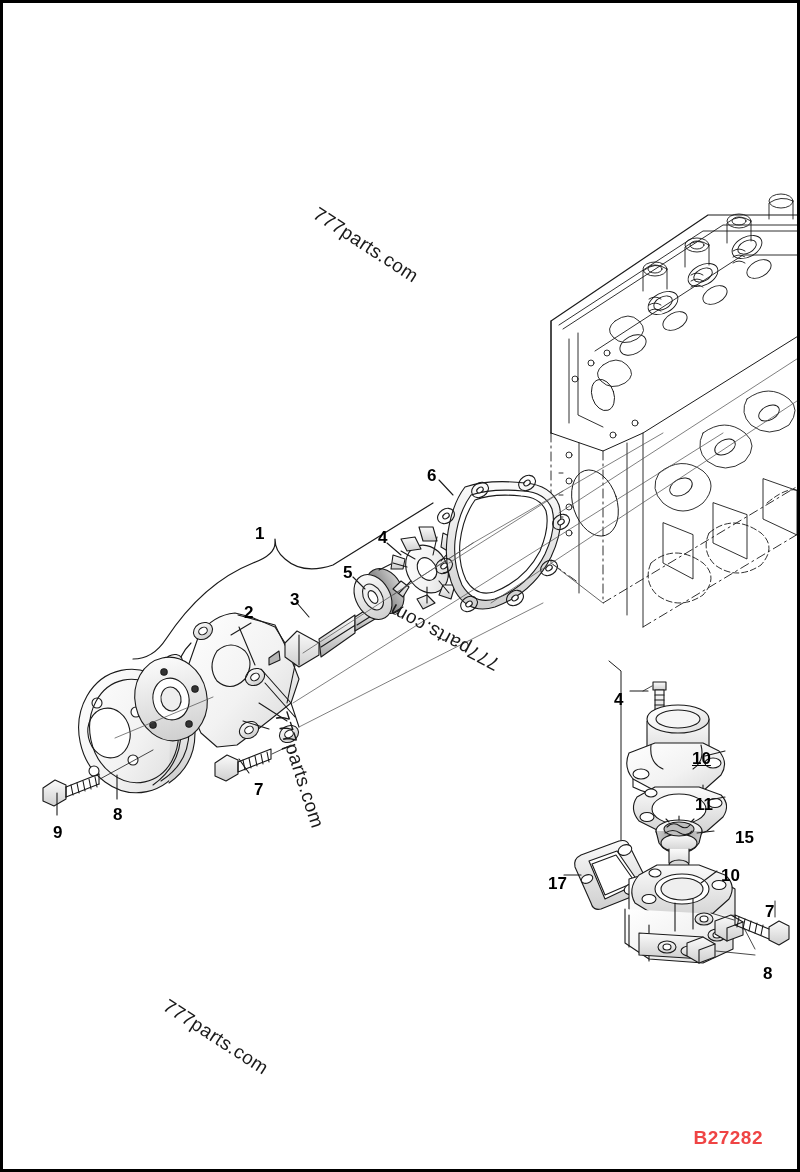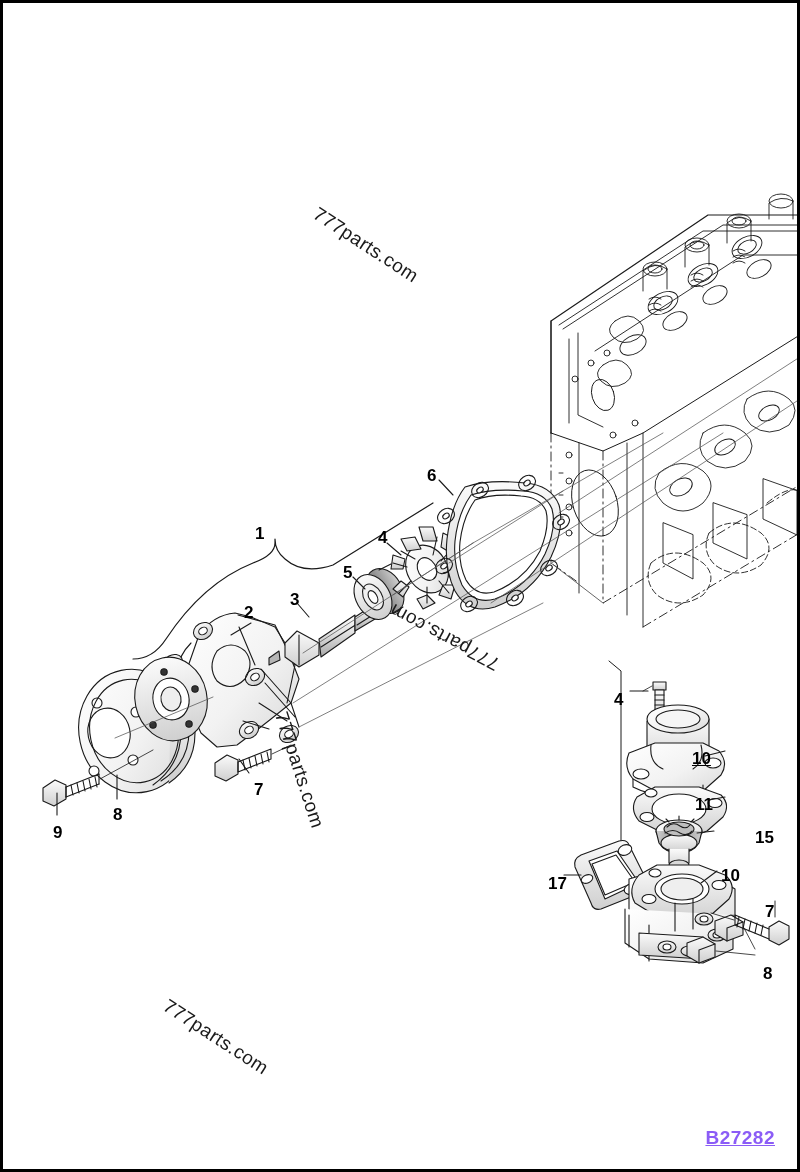--- a/index.html
+++ b/index.html
@@ -5,22 +5,22 @@
   html,body{margin:0;padding:0;background:#fff;}
   body{font-family:"Liberation Sans",sans-serif;}
   #page{position:relative;width:800px;height:1172px;background:#ffffff;
         border:3px solid #000;box-sizing:border-box;overflow:hidden;}
   #canvas{position:absolute;left:0;top:0;width:800px;height:1172px;}
   .wm{position:absolute;font-family:"Liberation Sans",sans-serif;
       font-size:19px;color:#1a1a1a;white-space:nowrap;font-weight:400;
       letter-spacing:.5px;}
   .lbl{position:absolute;font-family:"Liberation Sans",sans-serif;
        font-weight:bold;font-size:17px;color:#000;line-height:1;}
-  #diagcode{position:absolute;right:22px;bottom:22px;font-weight:bold;
-            font-size:19px;letter-spacing:.5px;color:#8b5cf6;text-decoration:underline;}
+  #diagcode{position:absolute;right:34px;bottom:22px;font-weight:bold;
+            font-size:19px;letter-spacing:.5px;color:#ef4444;}
 </style>
 </head>
 <body>
 
 <div id="page">
 
   <svg id="canvas" viewBox="0 0 800 1172">
     <defs>
       <linearGradient id="gMetal" x1="0" y1="0" x2="1" y2="1">
         <stop offset="0%" stop-color="#ffffff"></stop>
@@ -394,20 +394,20 @@
       <div class="lbl" style="left: 340px; top: 561px;">5</div>
       <div class="lbl" style="left: 424px; top: 464px;">6</div>
       <div class="lbl" style="left: 251px; top: 778px;">7</div>
       <div class="lbl" style="left: 110px; top: 803px;">8</div>
       <div class="lbl" style="left: 50px; top: 821px;">9</div>
       <div class="lbl" style="left: 689px; top: 747px; text-decoration: underline;">10</div>
       <div class="lbl" style="left: 692px; top: 793px;">11</div>
       <div class="lbl" style="left: 611px; top: 688px;">4</div>
       <div class="lbl" style="left: 718px; top: 864px;">10</div>
       <div class="lbl" style="left: 760px; top: 962px;">8</div>
-      <div class="lbl" style="left: 752px; top: 826px;">15</div>
+      <div class="lbl" style="left: 732px; top: 826px;">15</div>
       <div class="lbl" style="left: 545px; top: 872px;">17</div>
       <div class="lbl" style="left: 762px; top: 900px;">7</div>
     </div>
 
   <div id="diagcode" class="lbl">B27282</div>
 
 </div>
 
 </body></html>

